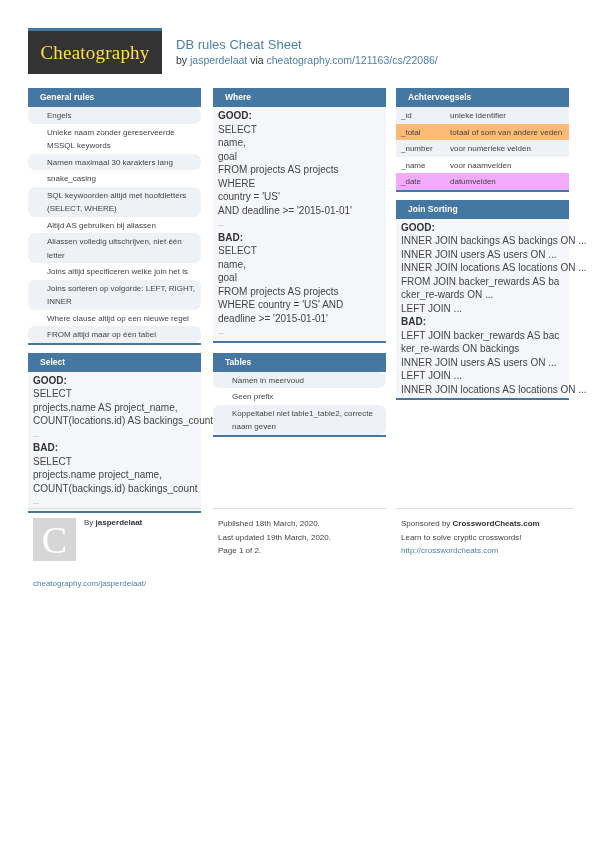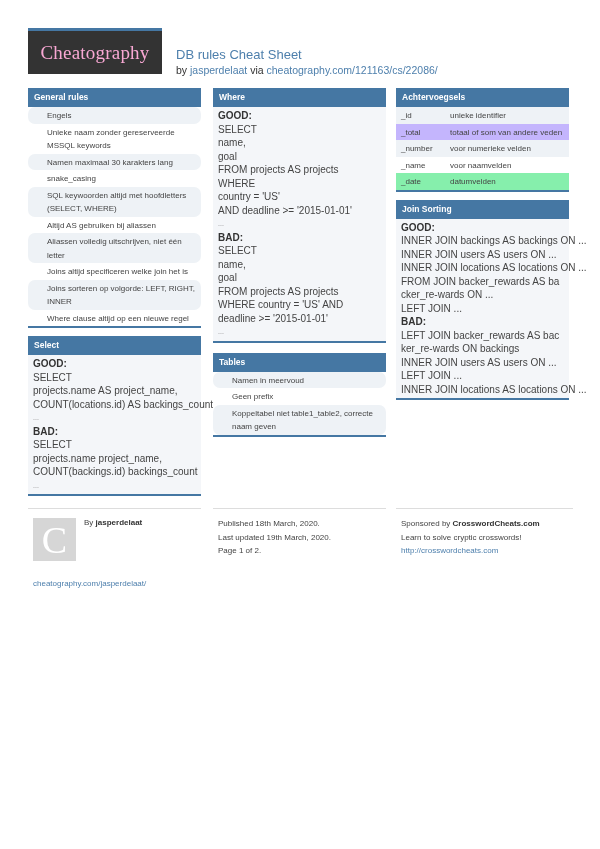--- a/index.html
+++ b/index.html
@@ -1,33 +1,33 @@
 <!DOCTYPE html>
 <html><head>
 <meta charset="utf-8">
 <style>
   * { box-sizing: border-box; margin: 0; padding: 0; }
   html, body { width: 600px; height: 849px; background: #ffffff; overflow: hidden; }
   body { font-family: "Liberation Sans", sans-serif; color: #333333; position: relative; }
 
   .header { position: absolute; left: 28px; top: 28px; width: 560px; height: 46px; }
   .logo { position: absolute; left: 0; top: 0; width: 134px; height: 46px; background: #333333; border-top: 3px solid #4577a3; display: flex; align-items: center; justify-content: center; }
-  .logo span { font-family: "Liberation Serif", serif; color: #f9a8d4; font-size: 19px; letter-spacing: 0.2px; }
-  .title-block { position: absolute; left: 148px; top: 19px; }
+  .logo span { font-family: "Liberation Serif", serif; color: #fde047; font-size: 19px; letter-spacing: 0.2px; }
+  .title-block { position: absolute; left: 148px; top: 9px; }
   .title { color: #4d7fac; font-size: 13px; line-height: 15px; }
   .byline { font-size: 10.5px; line-height: 14px; color: #333; margin-top: 1px; }
   .byline a { color: #4d7fac; text-decoration: none; }
 
   .col { position: absolute; top: 88px; width: 173px; }
   .col1 { left: 28px; }
   .col2 { left: 213px; }
   .col3 { left: 396px; }
 
   .section { margin-bottom: 8px; border-bottom: 2px solid #4577a3; }
-  .section-head { background: #4577a3; color: #ffffff; font-weight: bold; font-size: 8.5px; height: 19px; line-height: 19px; padding-left: 6px; }
+  .section-head { background: #4577a3; color: #ffffff; font-weight: bold; font-size: 8.5px; height: 19px; line-height: 19px; padding-left: 12px; }
   .row { font-size: 8px; line-height: 13.5px; padding: 2px 5px 1px 19px; color: #444; border-radius: 7px; }
   .row.odd { background: #eef2f6; }
   .row.even { background: #ffffff; }
   .code-body { background: #f4f6f9; padding: 2px 5px 2px 5px; }
   .code-line { font-size: 10px; line-height: 13.5px; color: #444; white-space: nowrap; }
   .code-line.wrap { white-space: normal; }
   .code-line.label { font-weight: bold; color: #333; }
   .code-line.ellipsis { color: #888; font-size: 7px; }
 
   .kv-row { display: flex; font-size: 8px; line-height: 13.5px; padding: 2px 5px 1px 5px; color: #444; }
@@ -69,20 +69,21 @@
     <div class="row odd">Engels</div>
     <div class="row even">Unieke naam zonder gereserveerde MSSQL keywords</div>
     <div class="row odd">Namen maximaal 30 karakters lang</div>
     <div class="row even">snake_casing</div>
     <div class="row odd">SQL keywoorden altijd met hoofdletters (SELECT, WHERE)</div>
     <div class="row even">Altijd AS gebruiken bij aliassen</div>
     <div class="row odd">Aliassen volledig uitschrijven, niet één letter</div>
     <div class="row even">Joins altijd specificeren welke join het is</div>
     <div class="row odd">Joins sorteren op volgorde: LEFT, RIGHT, INNER</div>
     <div class="row even">Where clause altijd op een nieuwe regel</div>
+    <div class="row odd">FROM altijd maar op één tabel</div>
   </div>
 
   <div class="section">
     <div class="section-head">Select</div>
     <div class="code-body">
       <div class="code-line label">GOOD:</div>
       <div class="code-line">SELECT</div>
       <div class="code-line">projects.name AS project_name,</div>
       <div class="code-line">COUNT(locations.id) AS backings_count</div>
       <div class="code-line ellipsis">...</div>
@@ -126,33 +127,33 @@
   </div>
 </div>
 
 <div class="col col3">
   <div class="section">
     <div class="section-head">Achtervoegsels</div>
     <div class="kv-row" style="background:#eef2f6">
       <span class="k">_id</span>
       <span class="v">unieke identifier</span>
     </div>
-    <div class="kv-row" style="background:#c4b5fd">
+    <div class="kv-row" style="background:#fdba74">
       <span class="k">_total</span>
       <span class="v">totaal of som van andere veden</span>
     </div>
     <div class="kv-row" style="background:#eef2f6">
       <span class="k">_number</span>
       <span class="v">voor numerieke velden</span>
     </div>
     <div class="kv-row" style="background:#ffffff">
       <span class="k">_name</span>
       <span class="v">voor naamvelden</span>
     </div>
-    <div class="kv-row" style="background:#86efac">
+    <div class="kv-row" style="background:#f0abfc">
       <span class="k">_date</span>
       <span class="v">datumvelden</span>
     </div>
   </div>
 
   <div class="section">
     <div class="section-head">Join Sorting</div>
     <div class="code-body">
       <div class="code-line label">GOOD:</div>
       <div class="code-line">INNER JOIN backings AS backings ON ...</div>

